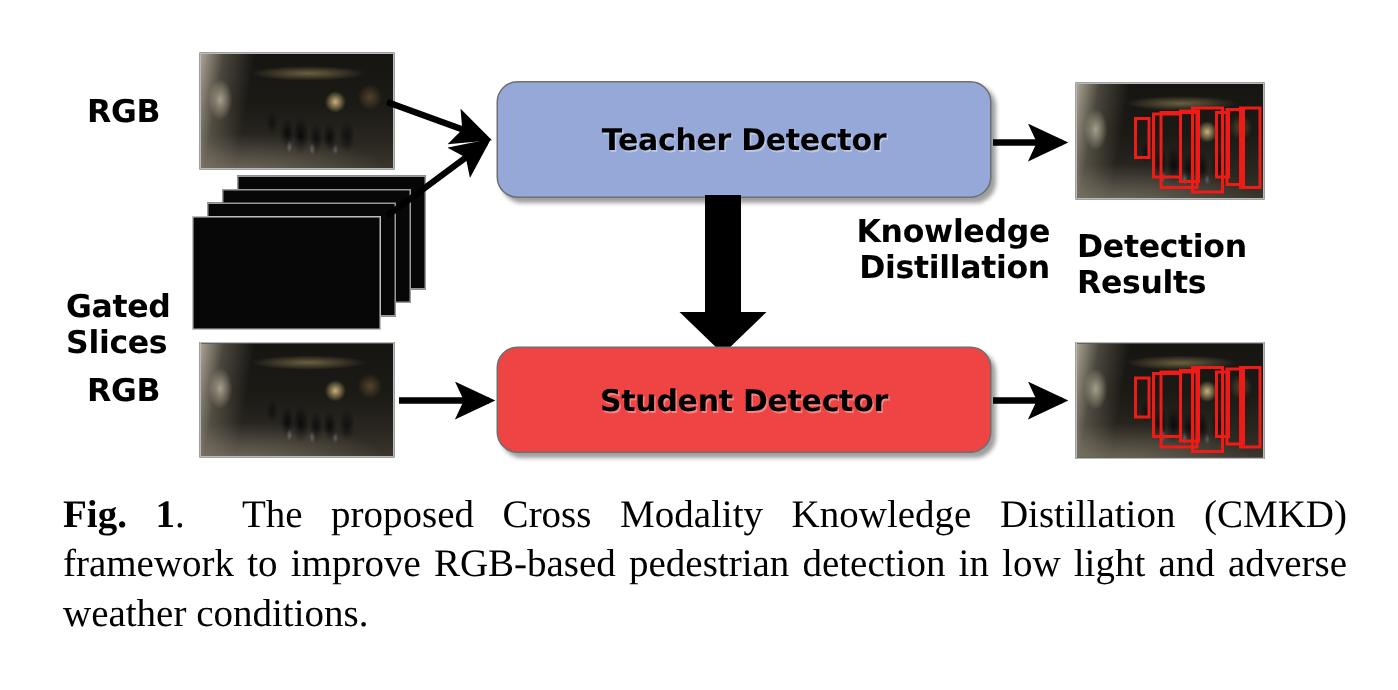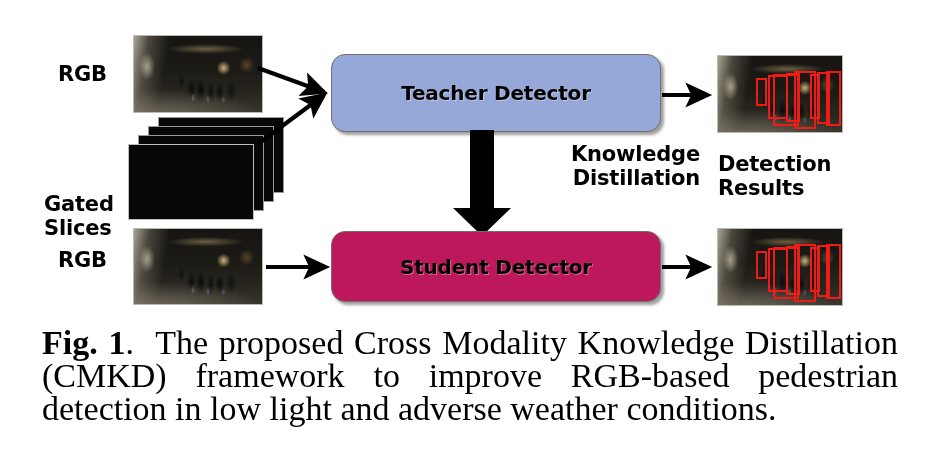--- a/index.html
+++ b/index.html
@@ -126,21 +126,21 @@
   
   .arrow-svg { position: absolute; overflow: visible; }
 
   
   #caption {
     position: absolute;
     left: 42px;
     top: 326px;
     width: 856px;
     font-family: "Liberation Serif", serif;
-    font-size: 34px;
+    font-size: 26px;
     line-height: 33px;
     color: #000000;
     text-align: justify;
     text-justify: inter-word;
   }
   #caption .fignum { font-weight: bold; }
 </style>
 </head>
 <body>
 
@@ -216,21 +216,21 @@
   <div class="label" style="left:718px; top:152px; width:126px;">Detection
 Results</div>
 
   <svg class="arrow-svg" style="left:453px; top:130px; width:62px; height:108px;" viewBox="0 0 62 108">
     <polygon points="17,0 41,0 41,78 58,78 29,106 0,78 17,78" fill="#000000"></polygon>
   </svg>
 
   <div class="label" style="left:500px; top:142px; width:200px; text-align:right;">Knowledge
 Distillation</div>
 
-  <div class="detector-box" style="left:331px; top:231px; width:330px; height:71px; background:#be185d;">
+  <div class="detector-box" style="left:331px; top:231px; width:330px; height:71px; background:#ef4444;">
     <span class="boxlabel">Student Detector</span>
   </div>
 
   <svg class="arrow-svg" style="left:266px; top:256px; width:72px; height:22px;" viewBox="0 0 72 22">
     <defs>
       <marker id="ah4" markerWidth="7" markerHeight="7" refX="5.4" refY="3" orient="auto">
         <path d="M0,0 L6.4,3 L0,6 L1.4,3 Z" fill="#000"></path>
       </marker>
     </defs>
     <line x1="0" y1="11" x2="60" y2="11" stroke="#000" stroke-width="4.2" marker-end="url(#ah4)"></line>

